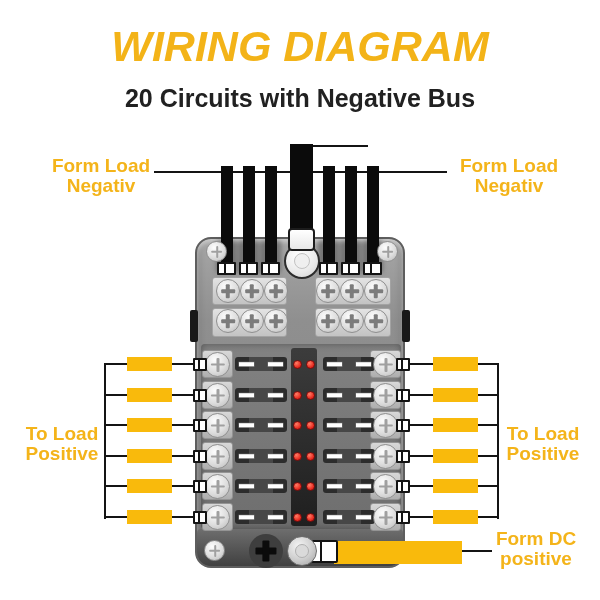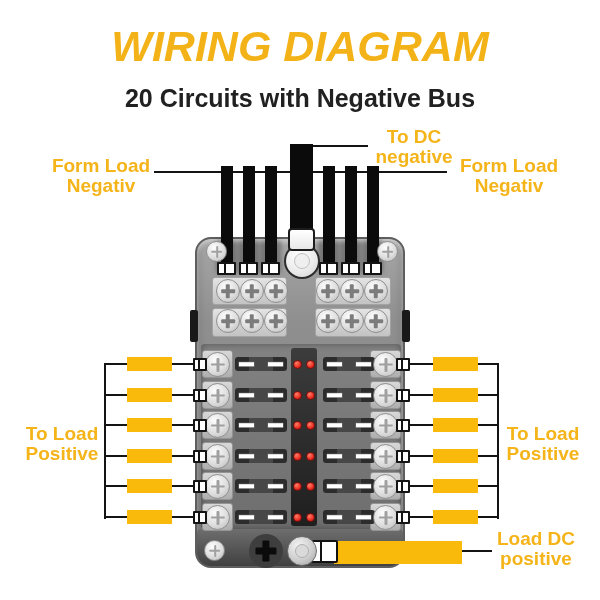--- a/index.html
+++ b/index.html
@@ -96,38 +96,34 @@
 
 <div class="canvas">
 
   <div class="title">WIRING DIAGRAM</div>
   <div class="subtitle">20 Circuits with Negative Bus</div>
 
   <div class="lbl" style="left:40px;top:156px;width:122px;">
     <span>Form Load</span>
     <span>Negativ</span>
   </div>
-  <div class="lbl" style="left:368px;top:127px;width:92px;">
-    <span>To DC</span>
-    <span>negative</span>
-  </div>
   <div class="lbl" style="left:448px;top:156px;width:122px;">
     <span>Form Load</span>
     <span>Negativ</span>
   </div>
   <div class="lbl" style="left:16px;top:424px;width:92px;">
     <span>To Load</span>
     <span>Positive</span>
   </div>
   <div class="lbl" style="left:499px;top:424px;width:88px;">
     <span>To Load</span>
     <span>Positive</span>
   </div>
   <div class="lbl" style="left:492px;top:529px;width:88px;">
-    <span>Load DC</span>
+    <span>Form DC</span>
     <span>positive</span>
   </div>
 
   <div class="ln" style="left:154px;top:171px;width:136px;"></div>
   <div class="ln" style="left:313px;top:171px;width:134px;"></div>
   <div class="ln" style="left:312px;top:145px;width:56px;"></div>
   <div class="ln" style="left:462px;top:550px;width:30px;"></div>
   <div class="vln" style="left:104px;top:363px;height:156px;"></div>
   <div class="vln" style="left:497px;top:363px;height:156px;"></div>
 

